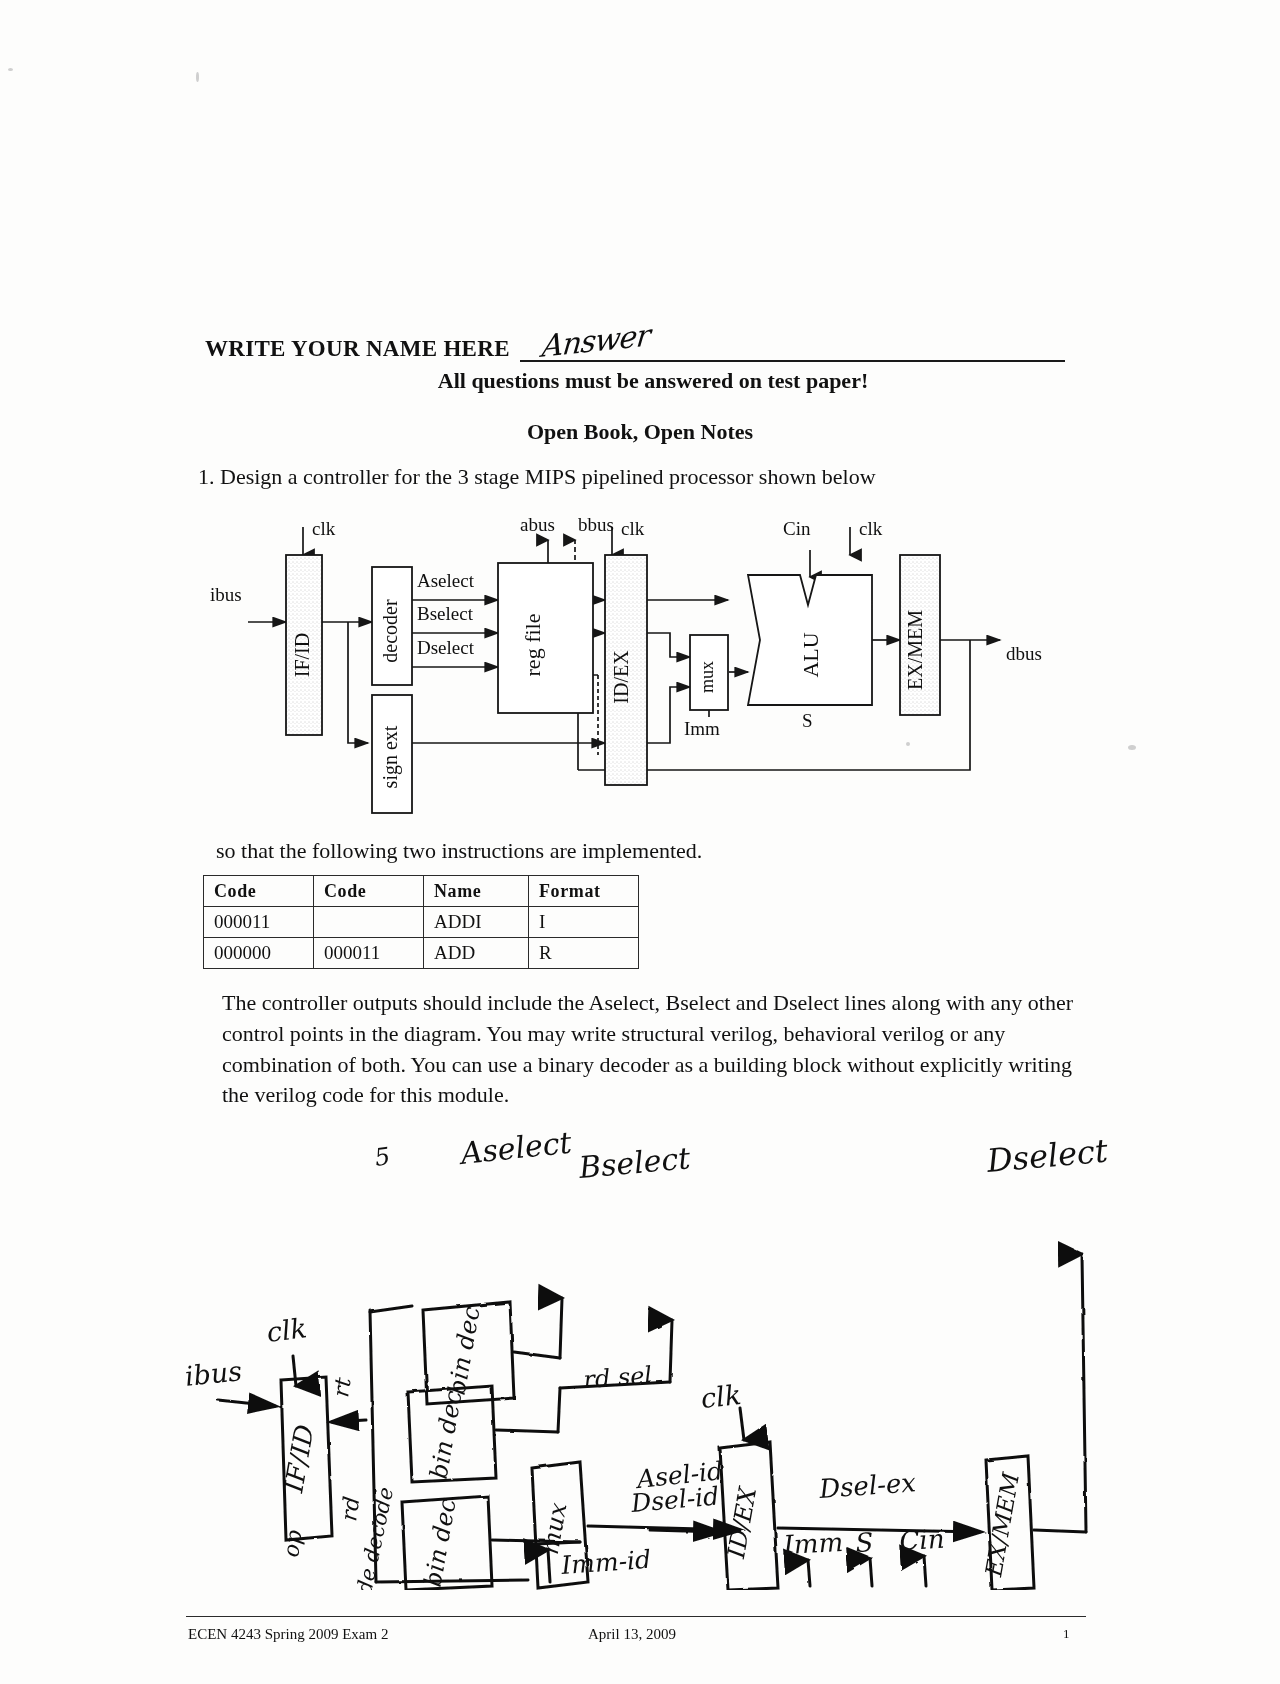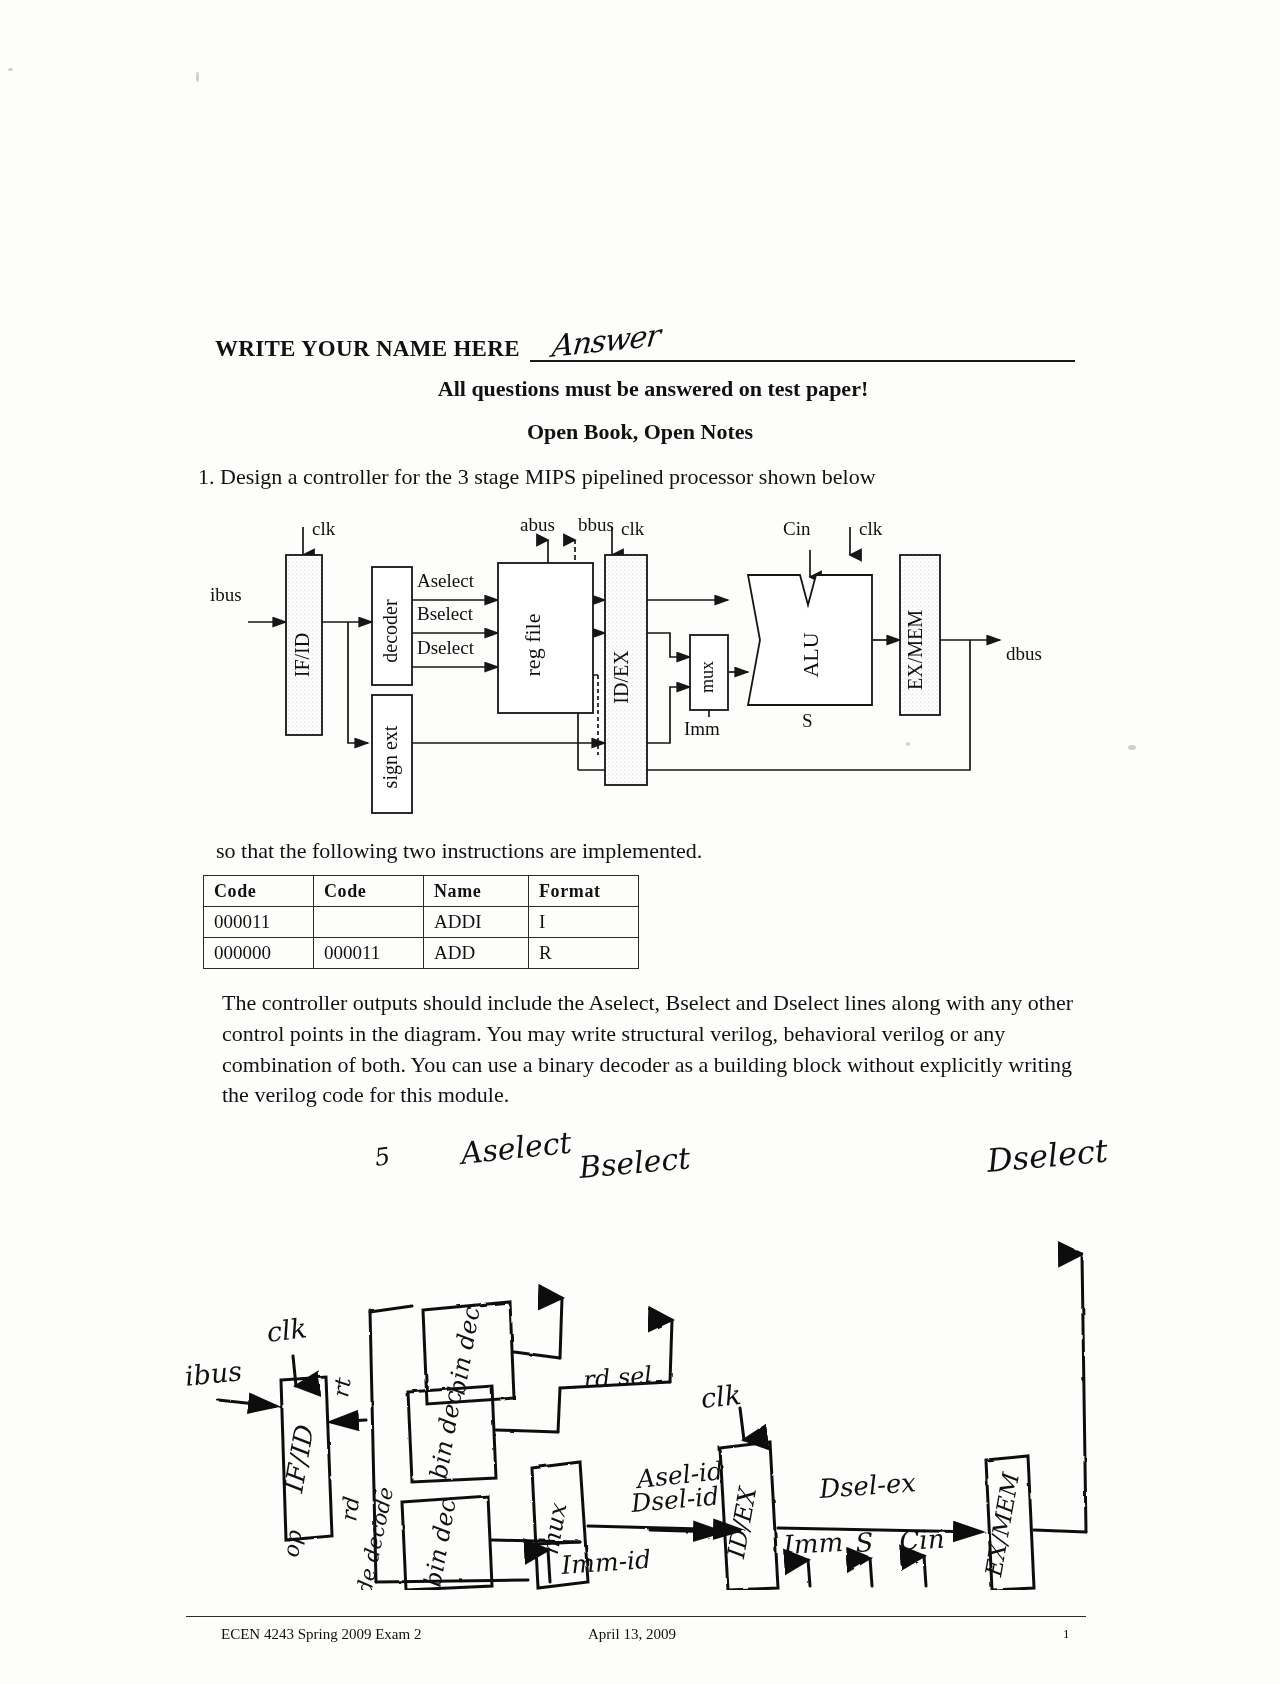--- a/index.html
+++ b/index.html
@@ -23,41 +23,41 @@
 
   
   .title-block { position:absolute; left:0; top:118px; width:1280px; text-align:center; }
   .title-line {
     font-family:"Liberation Serif", serif;
     font-size:41px; line-height:1.42; letter-spacing:.4px; color:#0f0f0f;
   }
 
   
   .name-row {
-    position:absolute; left:215px; top:336px; width:860px;
+    position:absolute; left:205px; top:336px; width:860px;
     display:flex; align-items:flex-end; gap:10px;
   }
   .name-label {
     font-family:"Liberation Serif", serif;
     font-weight:bold; font-size:23px; letter-spacing:.3px; white-space:nowrap;
   }
   .name-rule { flex:1; border-bottom:2px solid #1a1a1a; height:20px; position:relative; }
   .handname {
     position:absolute; left:22px; bottom:2px;
     font-family:"DejaVu Serif", serif; font-style:italic;
     font-size:30px; color:#0d0d0d;
     transform:rotate(-6deg) skewX(-12deg);
     letter-spacing:-1px;
   }
 
   .subtitle {
     position:absolute; left:0; width:1280px; text-align:center;
     font-family:"Liberation Serif", serif; font-weight:bold; font-size:22px;
   }
-  .sub1 { top:376px;padding-left:26px; }
+  .sub1 { top:368px;padding-left:26px; }
   .sub2 { top:419px; }
 
   
   .q1 {
     position:absolute; left:198px; top:462px; width:900px;
     font-size:22px; line-height:1.38;
   }
   .so-that {
     position:absolute; left:216px; top:838px; width:900px; font-size:22px;
   }
@@ -104,21 +104,21 @@
 
   
   .footer-rule {
     position:absolute; left:186px; top:1616px; width:900px;
     border-top:1.5px solid #2b2b2b;
   }
   .footer {
     position:absolute; top:1626px; font-size:15px;
     font-family:"Liberation Serif", serif;
   }
-  .f-left  { left:188px;margin-left:33px; }
+  .f-left  { left:188px; }
   .f-mid   { left:588px; }
   .f-right { left:1063px; font-size:13px; }
 </style>
 </head>
 <body>
 
 <div class="page">
 
   <div class="speck" style="left:8px;top:68px;width:5px;height:3px;"></div>
   <div class="speck" style="left:196px;top:72px;width:3px;height:10px;"></div>

